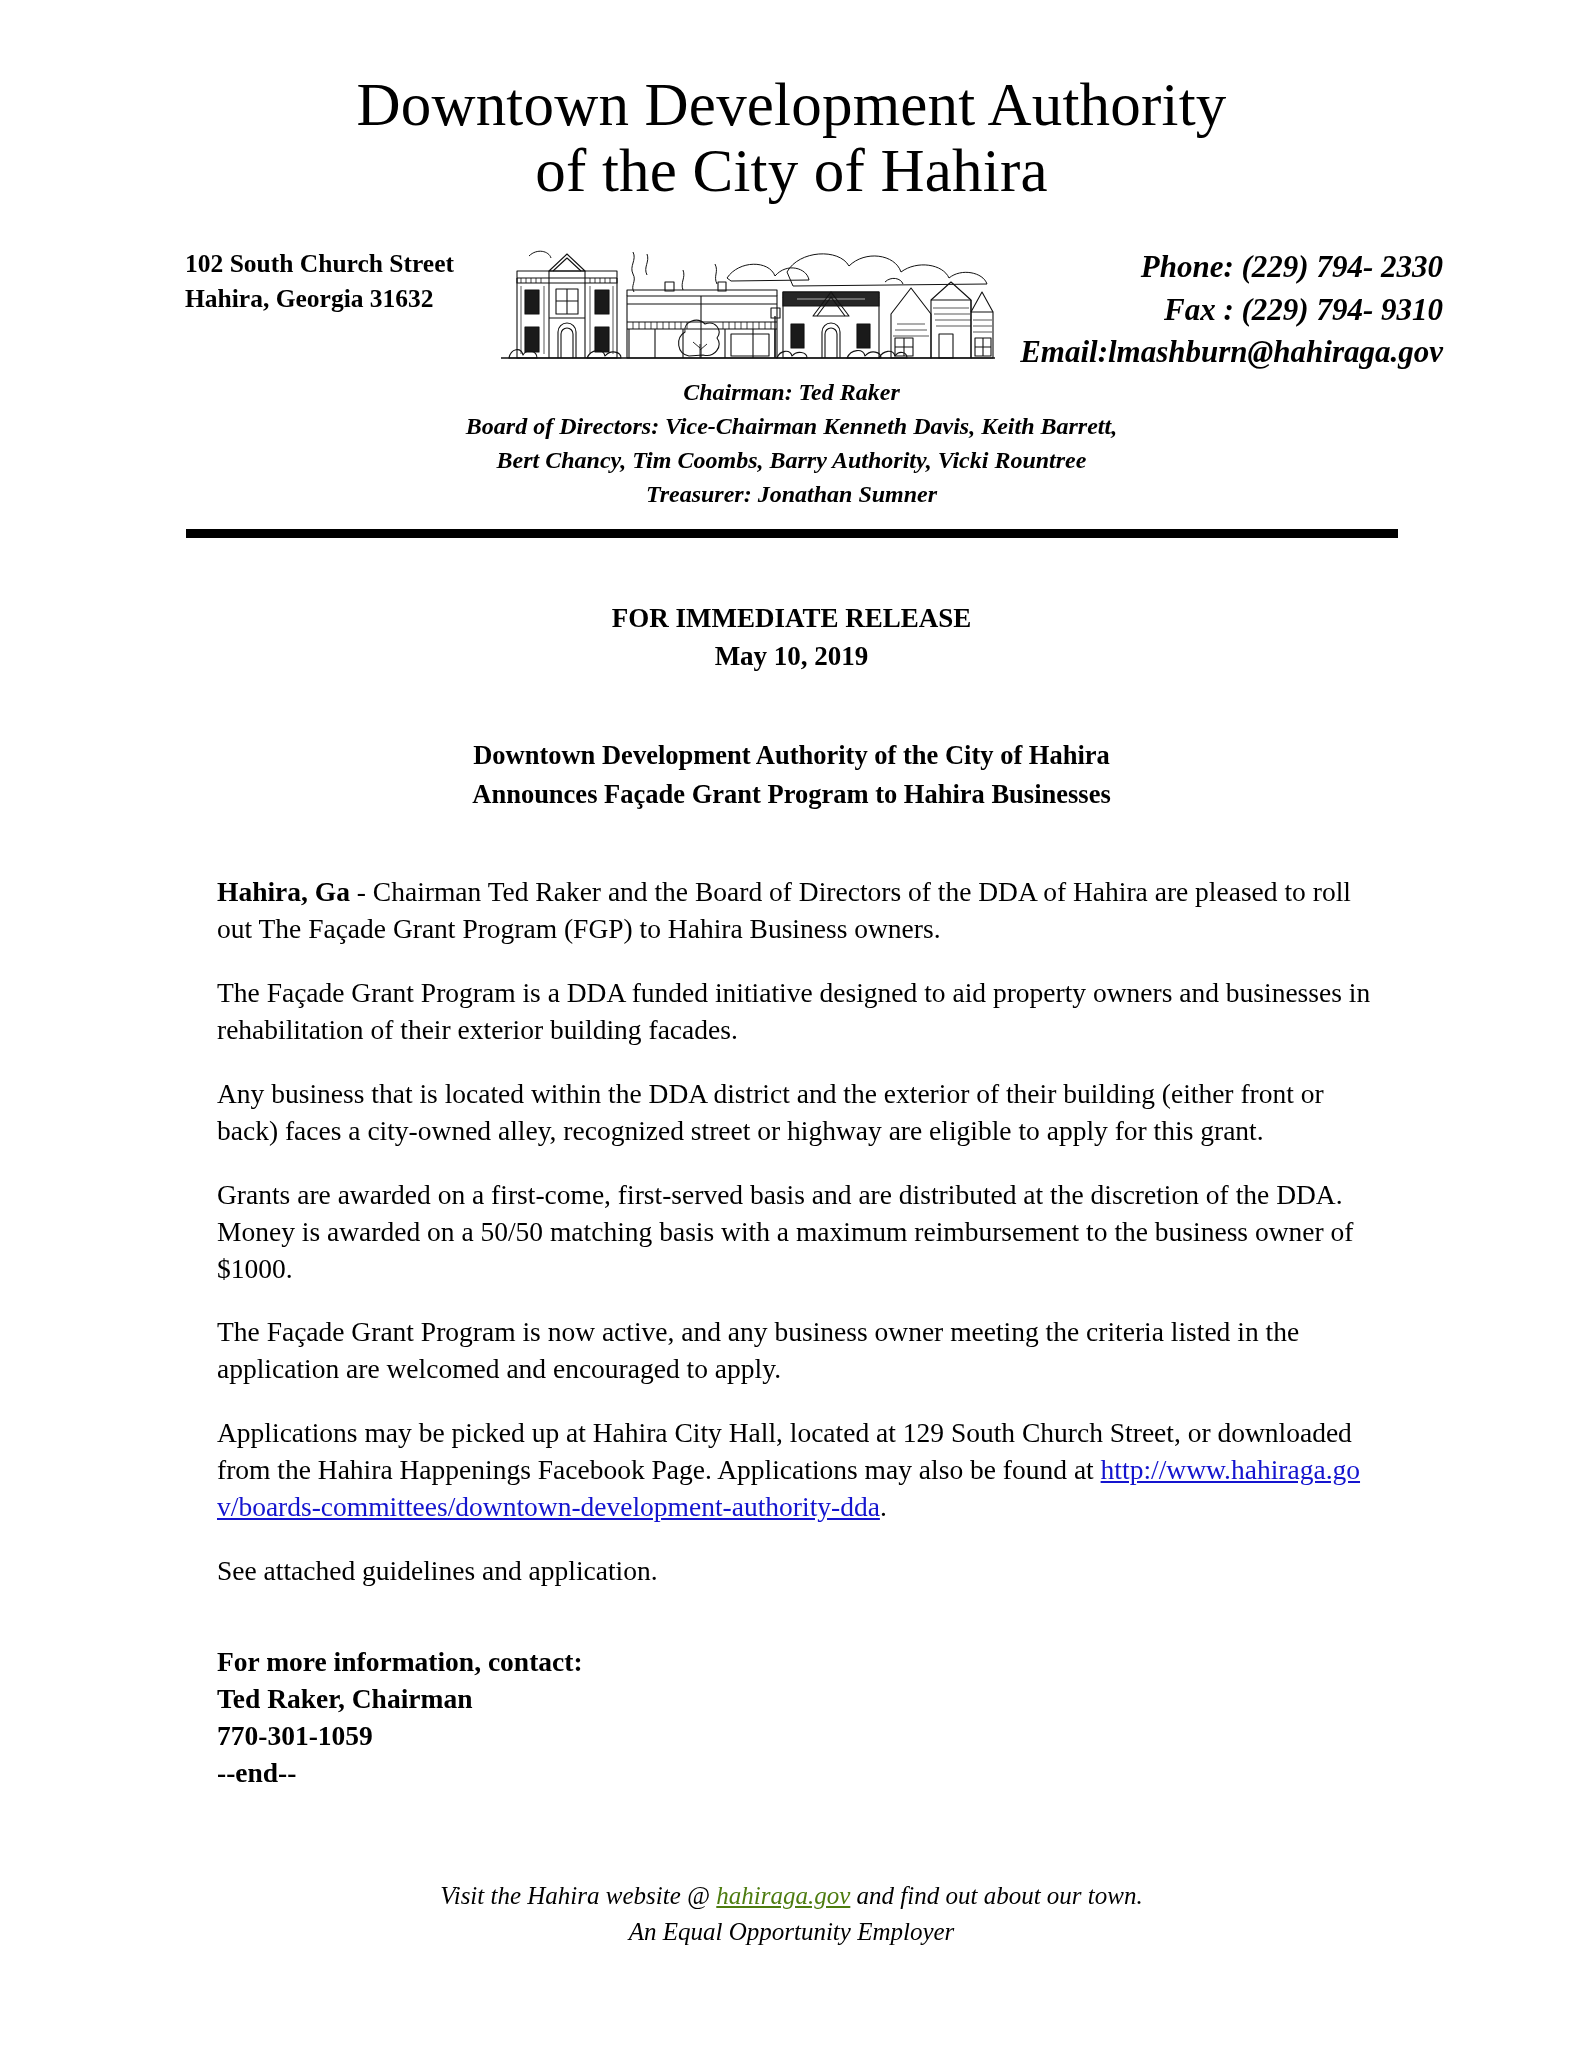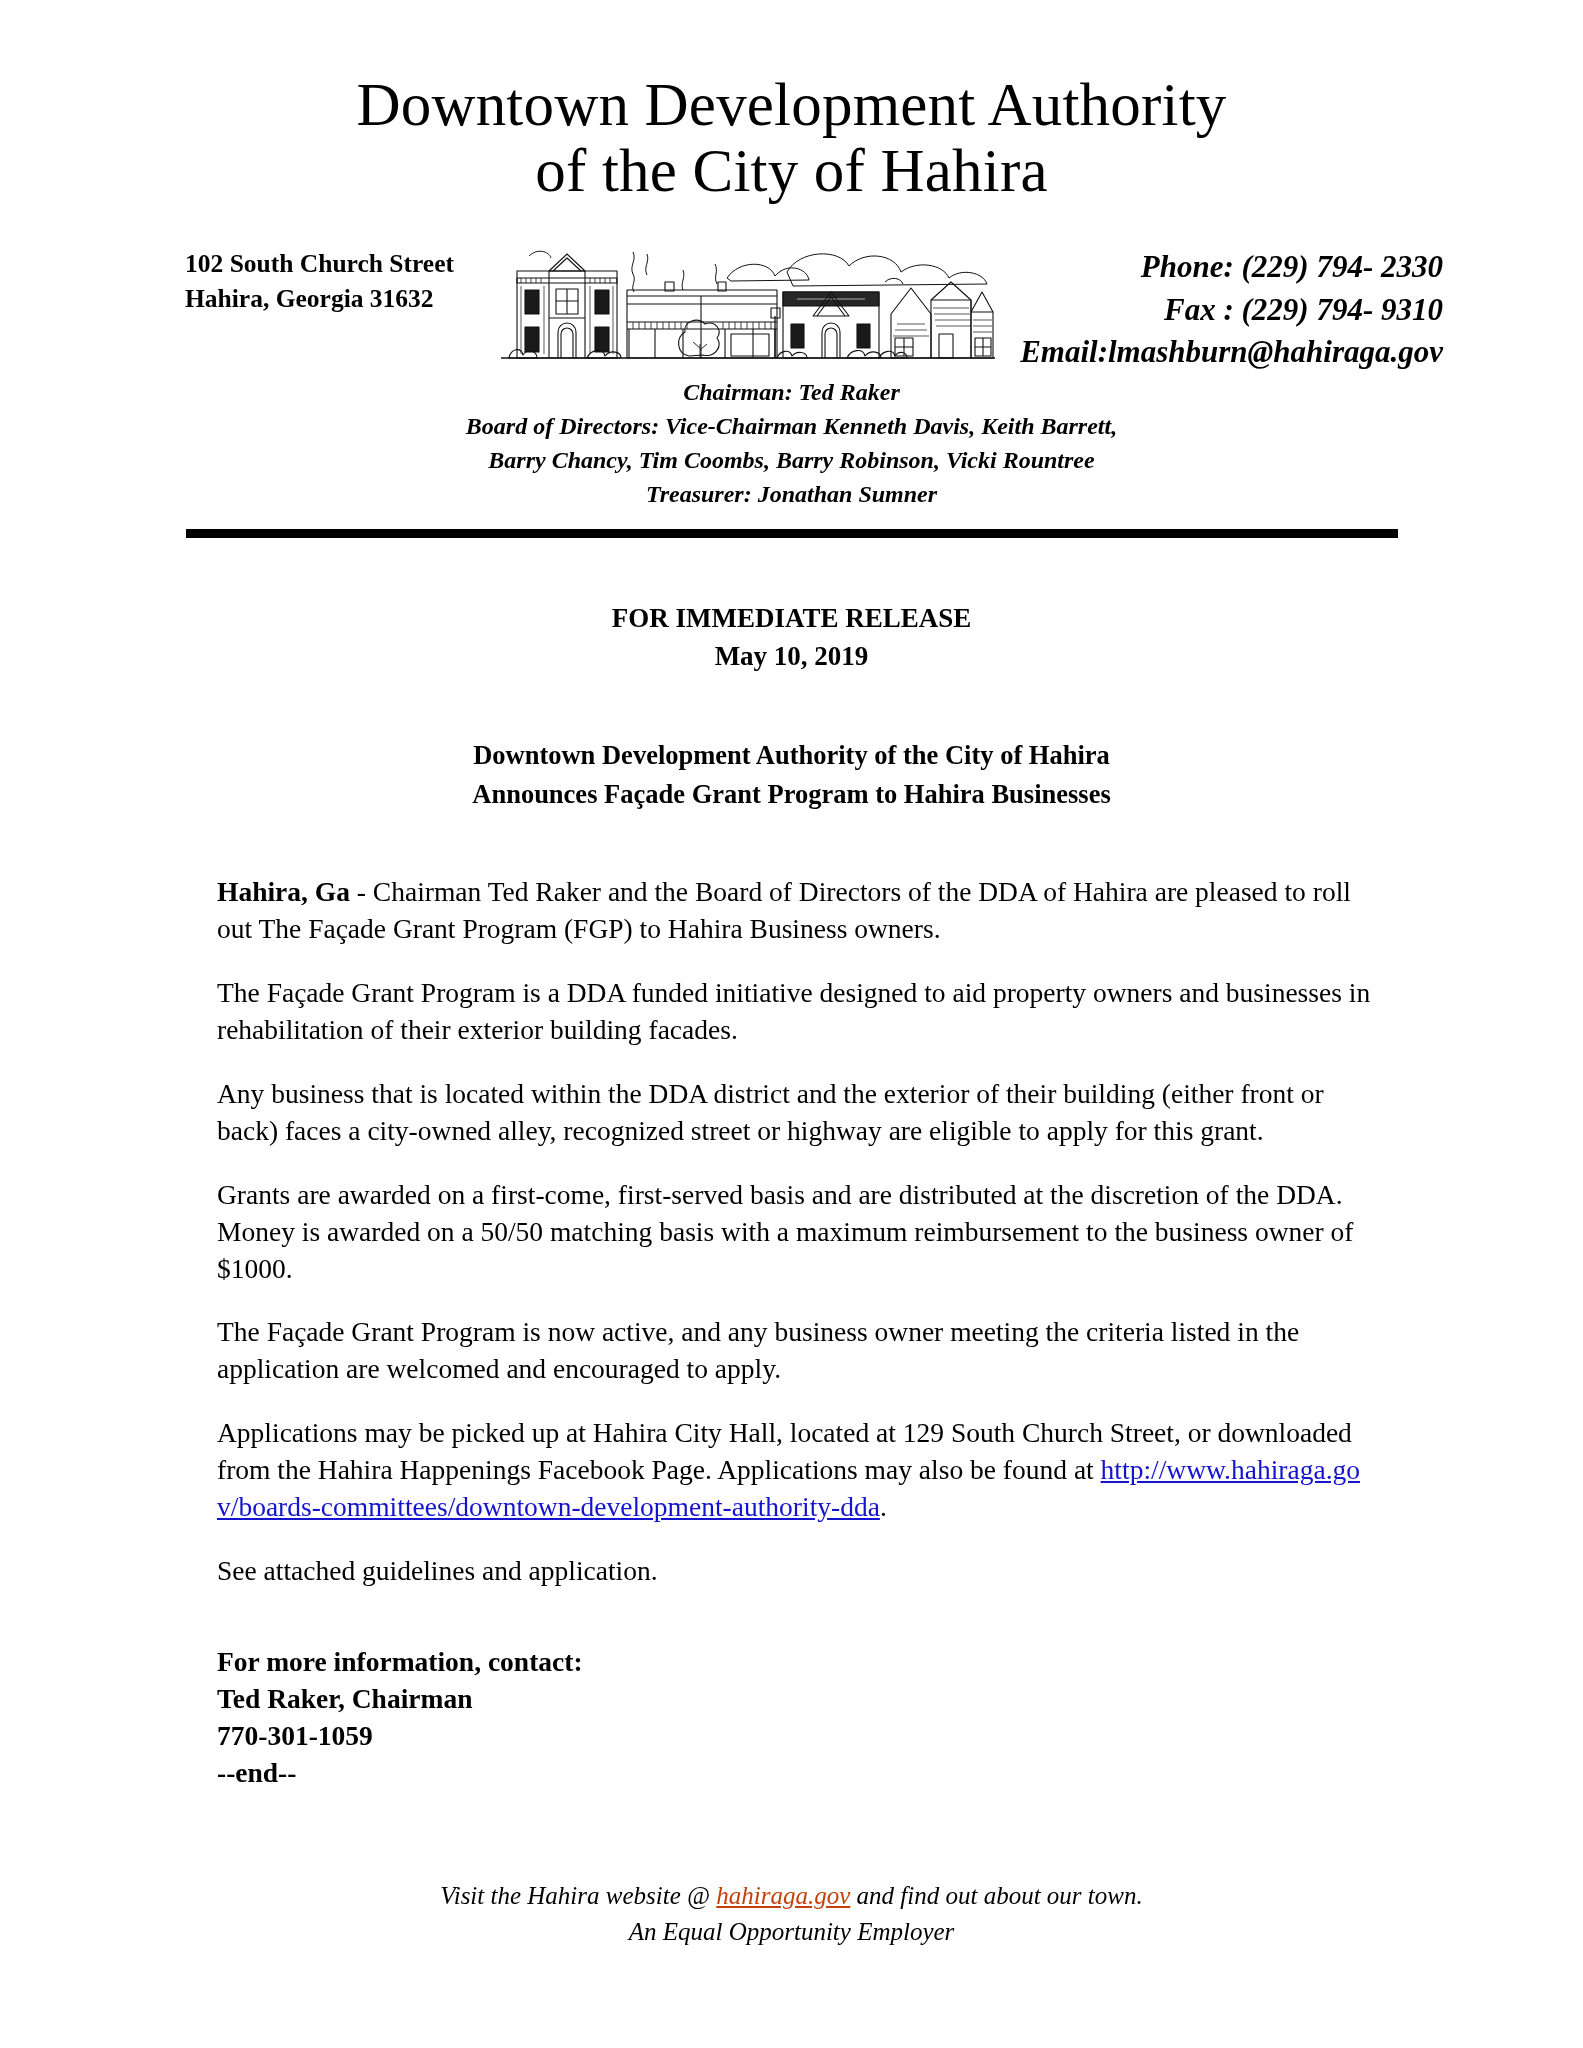--- a/index.html
+++ b/index.html
@@ -149,21 +149,21 @@
     position: absolute;
     left: 0;
     right: 0;
     bottom: 98px;
     text-align: center;
     font-style: italic;
     font-size: 25px;
     line-height: 1.45;
   }
   .footer a.footlink {
-    color: #c2410c;
+    color: #4d7c0f;
     text-decoration: underline;
     font-style: italic;
   }
   .footer .eoe { display: block; }
 </style>
 </head>
 <body>
 
 <div class="page">
 
@@ -304,21 +304,21 @@
     <div class="phone-block">
       <div>Phone: (229) 794- 2330</div>
       <div>Fax :  (229) 794- 9310</div>
       <div>Email:lmashburn@hahiraga.gov</div>
     </div>
   </div>
 
   <div class="officers">
     <div>Chairman: Ted Raker</div>
     <div>Board of Directors: Vice-Chairman Kenneth Davis, Keith Barrett,</div>
-    <div>Barry Chancy, Tim Coombs, Barry Robinson, Vicki Rountree</div>
+    <div>Bert Chancy, Tim Coombs, Barry Authority, Vicki Rountree</div>
     <div>Treasurer: Jonathan Sumner</div>
   </div>
 
   <div class="rule"></div>
 
   <div class="release-head">
     <span>FOR IMMEDIATE RELEASE</span>
     <span class="date">May 10, 2019</span>
   </div>
 

